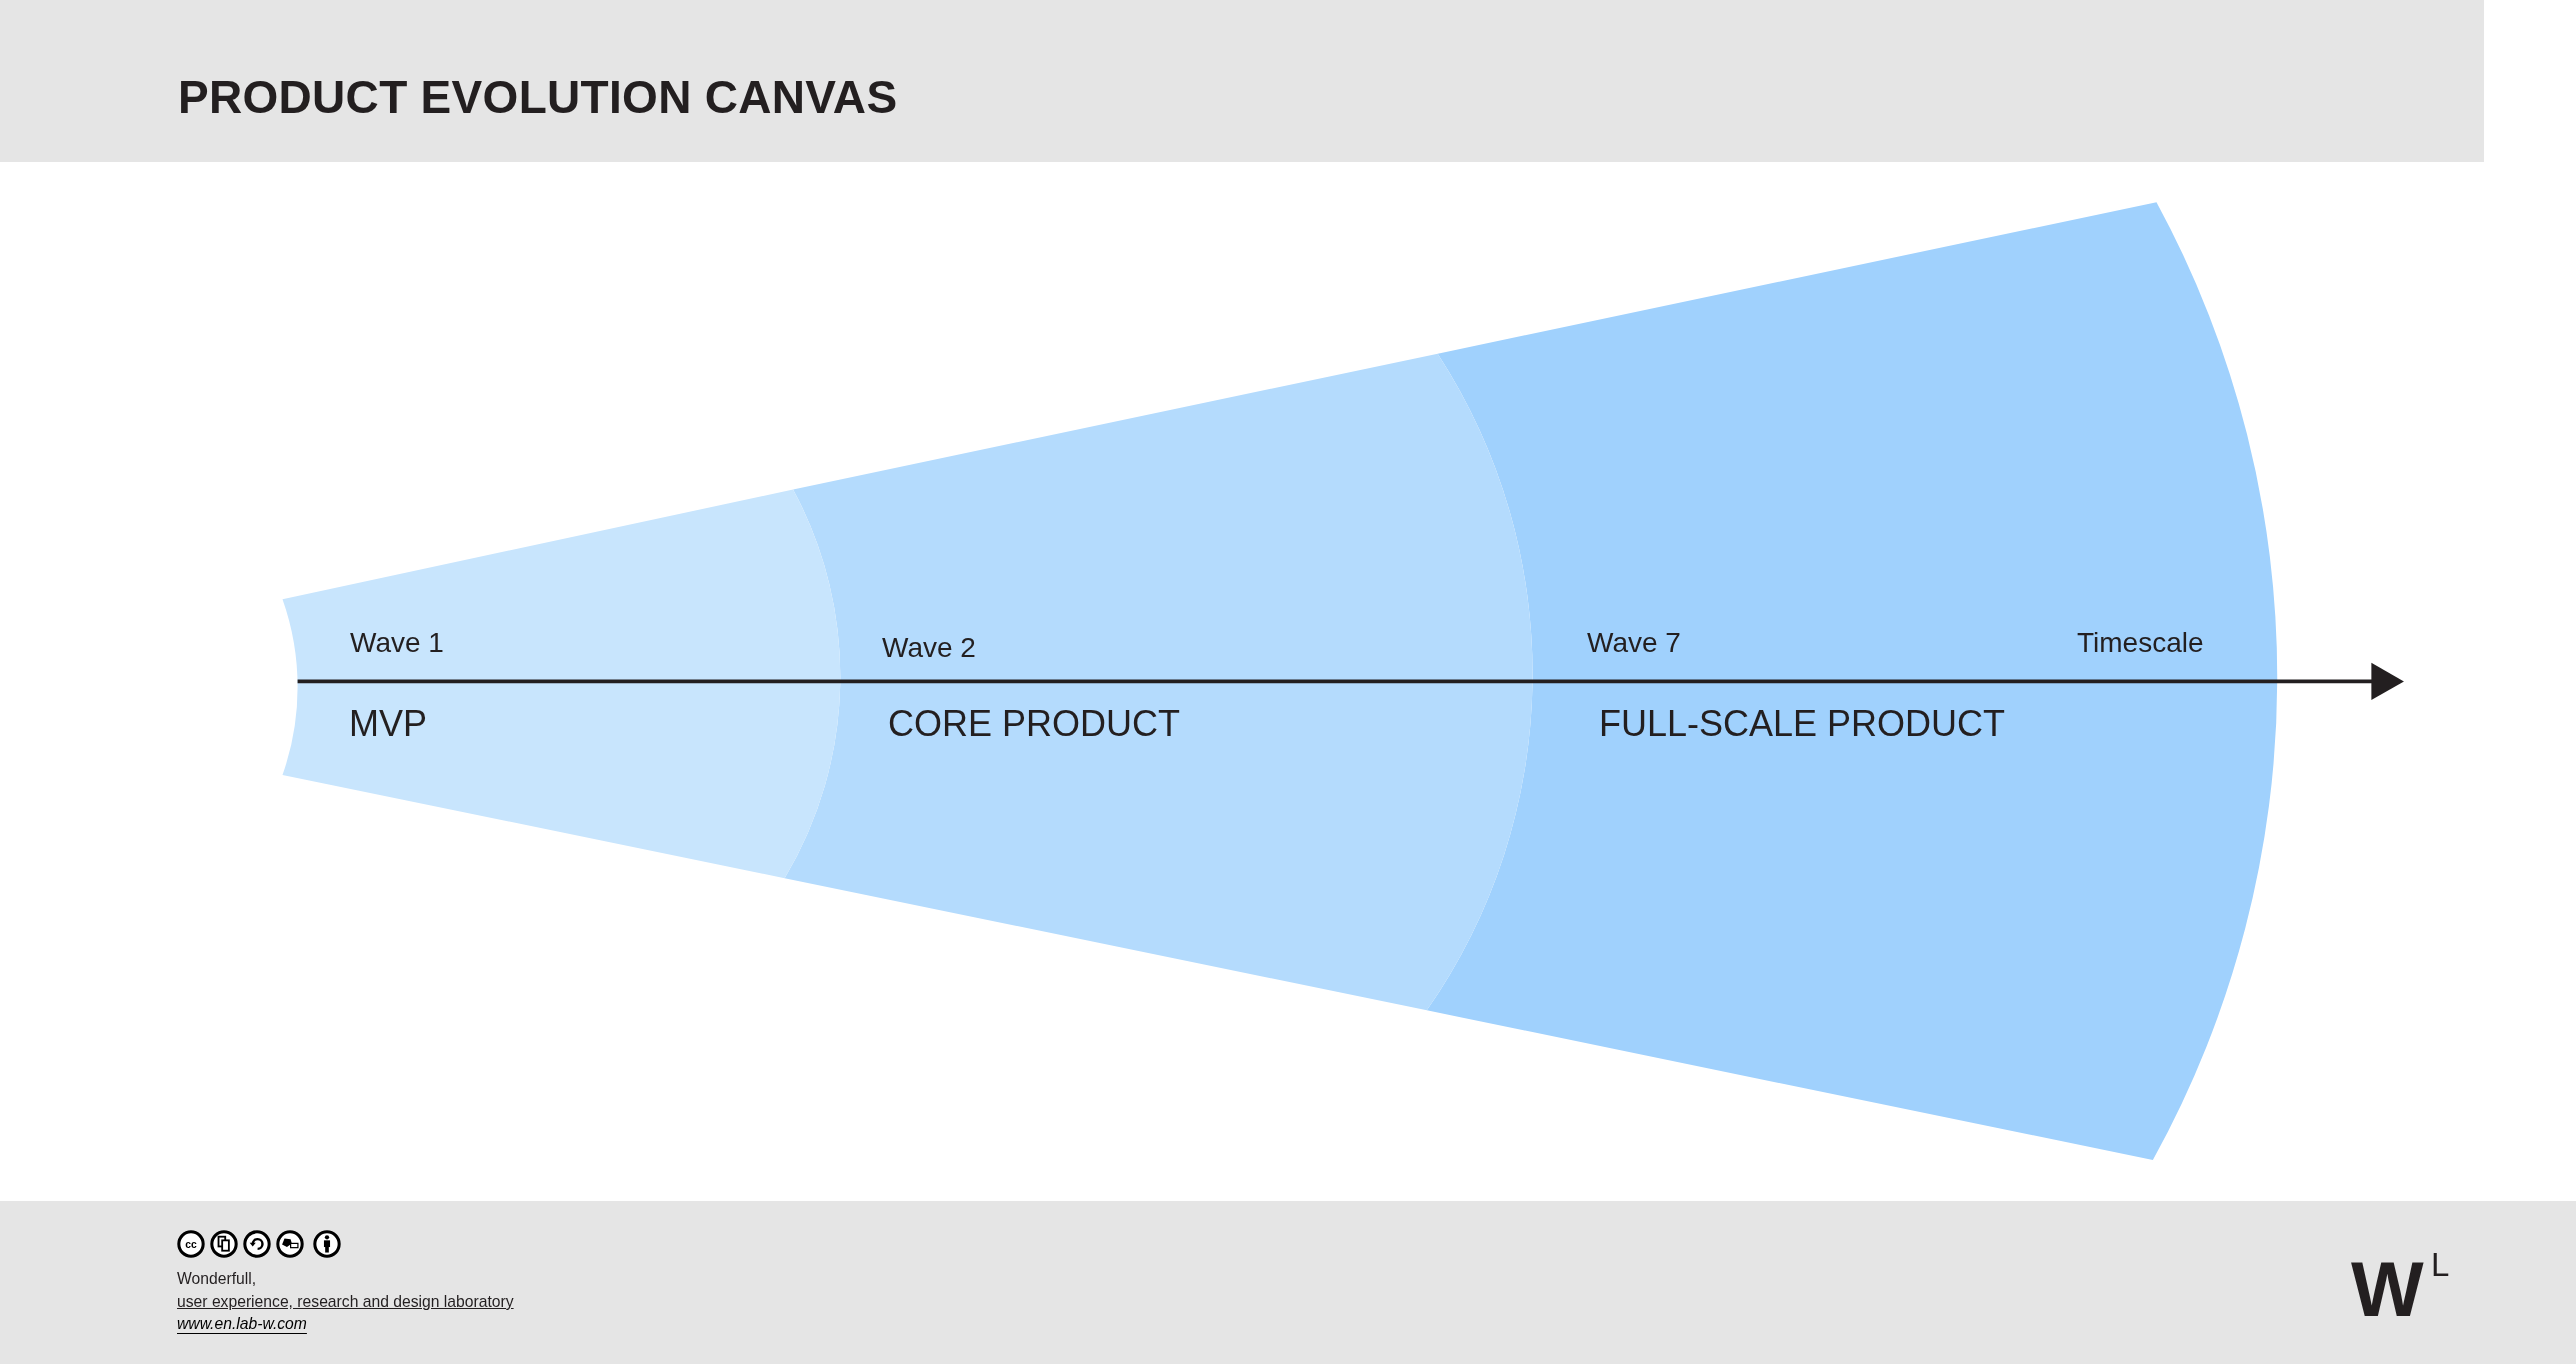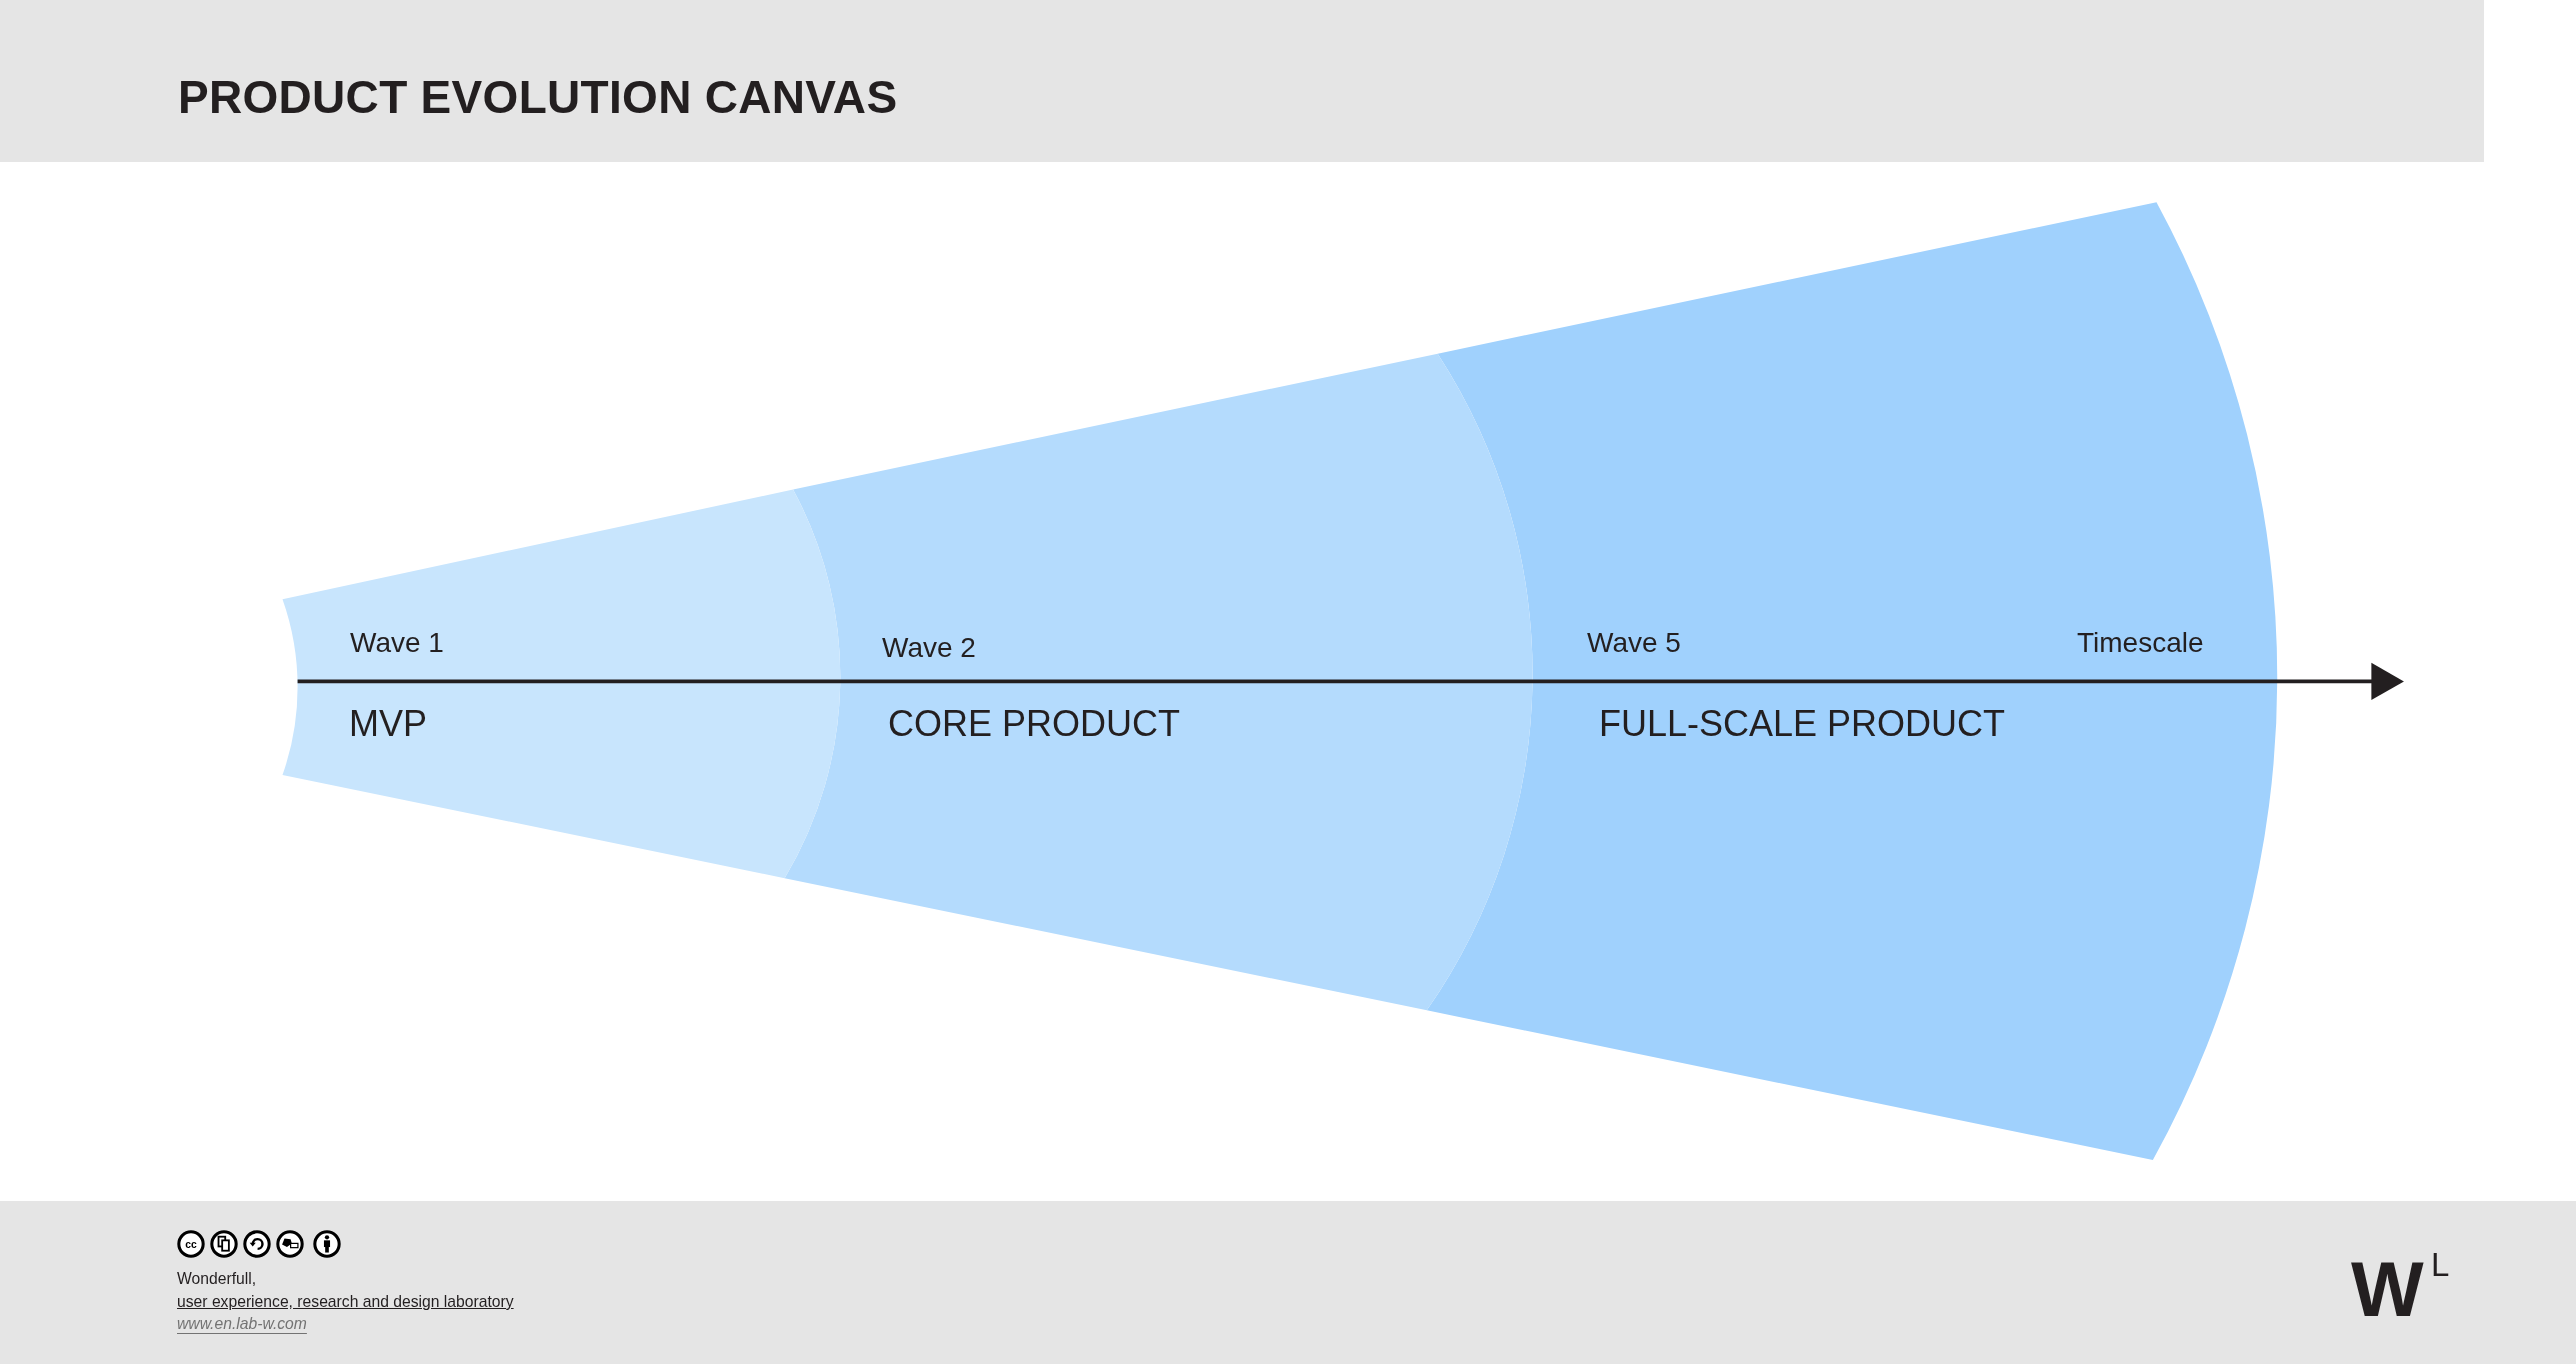--- a/index.html
+++ b/index.html
@@ -17,21 +17,21 @@
   .canvas-svg { position: absolute; left: 0; top: 0; }
   .lbl { position: absolute; white-space: nowrap; line-height: 1; }
   .wave { font-size: 28px; }
   .stage { font-size: 36px; }
   .footer {
     position: absolute; left: 0; top: 1201px; width: 2576px; height: 163px; background: #e5e5e5;
   }
   .cc-icons { position: absolute; left: 177px; top: 1230px; display: flex; gap: 5px; }
   .cc-icon { width: 28px; height: 28px; display: block; }
   .foot-text { position: absolute; left: 177px; font-size: 15.7px; white-space: nowrap; line-height: 1; }
-  .foot-url { font-style: italic; text-decoration: underline; text-decoration-thickness: 1.2px; text-underline-offset: 3.6px; color: #737373; }
+  .foot-url { font-style: italic; text-decoration: underline; text-decoration-thickness: 1.2px; text-underline-offset: 3.6px; color: #000000; }
   .logo-w { position: absolute; left: 2351px; top: 1251px; font-size: 77px; font-weight: bold; line-height: 1; letter-spacing: 0; }
   .logo-l { position: absolute; left: 2431px; top: 1248px; font-size: 33px; line-height: 1; }
 </style>
 </head>
 <body>
 
 <div class="header">
   <h1 class="title">PRODUCT EVOLUTION CANVAS</h1>
 </div>
 
@@ -46,21 +46,21 @@
   <line x1="493" y1="1129" x2="3935" y2="1129" stroke="#231f20" stroke-width="6"></line>
   <polygon points="3929,1098 3983,1129 3929,1160" fill="#231f20"></polygon>
 </svg>
 
 <div class="lbl wave" style="left:350px; top:629px;">Wave 1</div>
 <div class="lbl stage" style="left:349px; top:706px;">MVP</div>
 
 <div class="lbl wave" style="left:882px; top:634px;">Wave 2</div>
 <div class="lbl stage" style="left:888px; top:706px;">CORE PRODUCT</div>
 
-<div class="lbl wave" style="left:1587px; top:629px;">Wave 5</div>
+<div class="lbl wave" style="left:1587px; top:629px;">Wave 7</div>
 <div class="lbl stage" style="left:1587px; top:706px;margin-left:12px;">FULL-SCALE PRODUCT</div>
 
 <div class="lbl wave" style="left:2077px; top:629px;">Timescale</div>
 
 <div class="footer"></div>
 
 <div class="cc-icons">
   <svg class="cc-icon" viewBox="0 0 46 46">
     <circle cx="23" cy="23" r="20" fill="#fff" stroke="#000" stroke-width="5"></circle>
     <text x="23" y="29" text-anchor="middle" font-size="17" font-weight="bold" font-family="Liberation Sans, sans-serif" fill="#000">cc</text>

